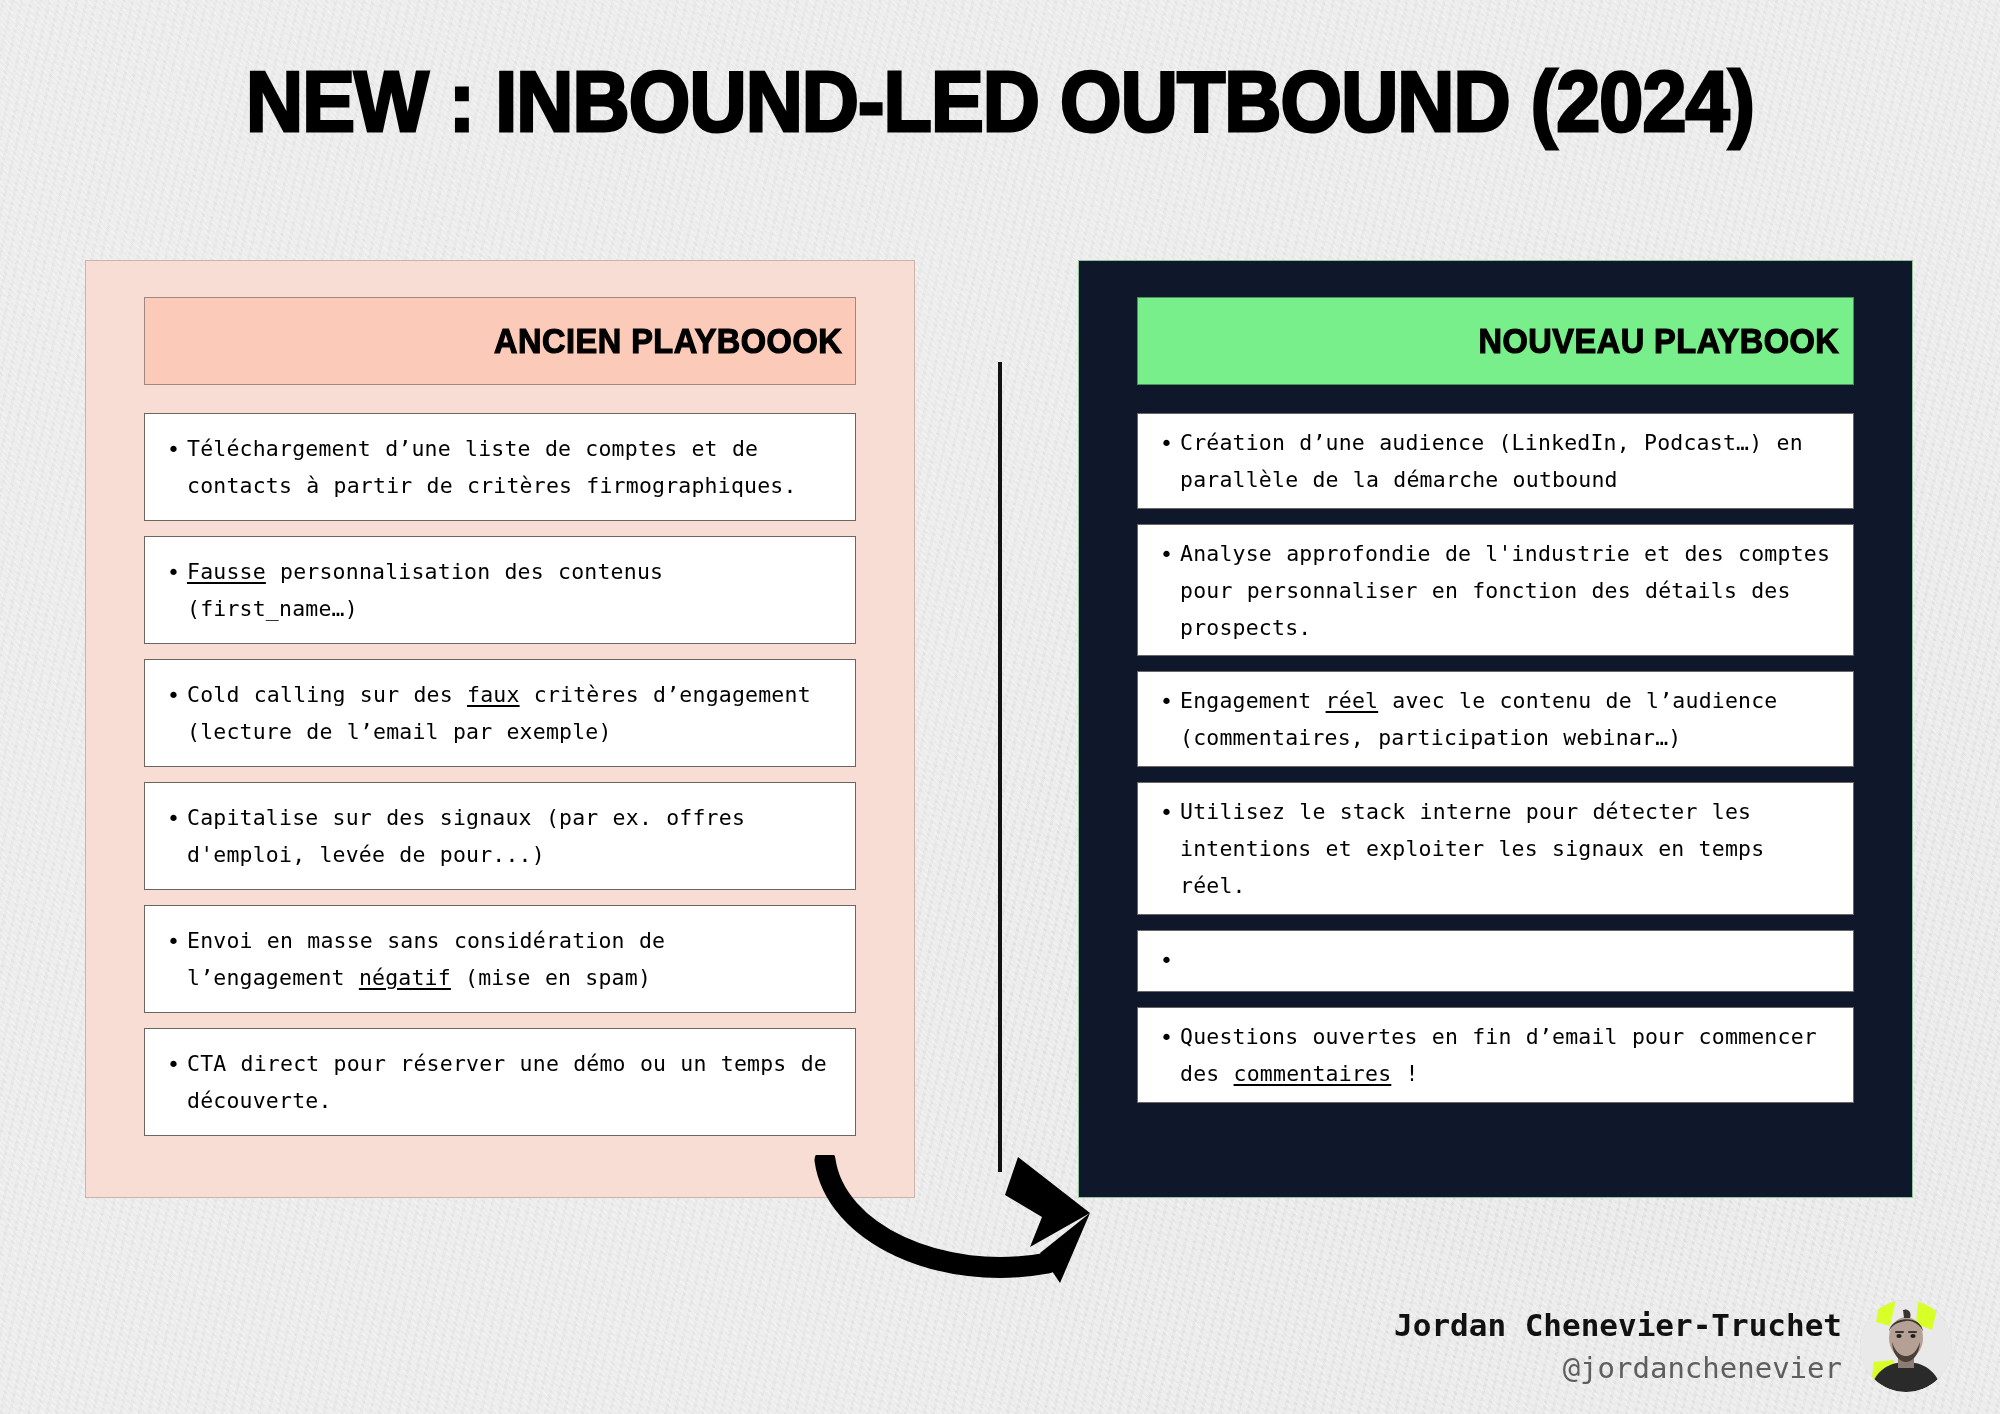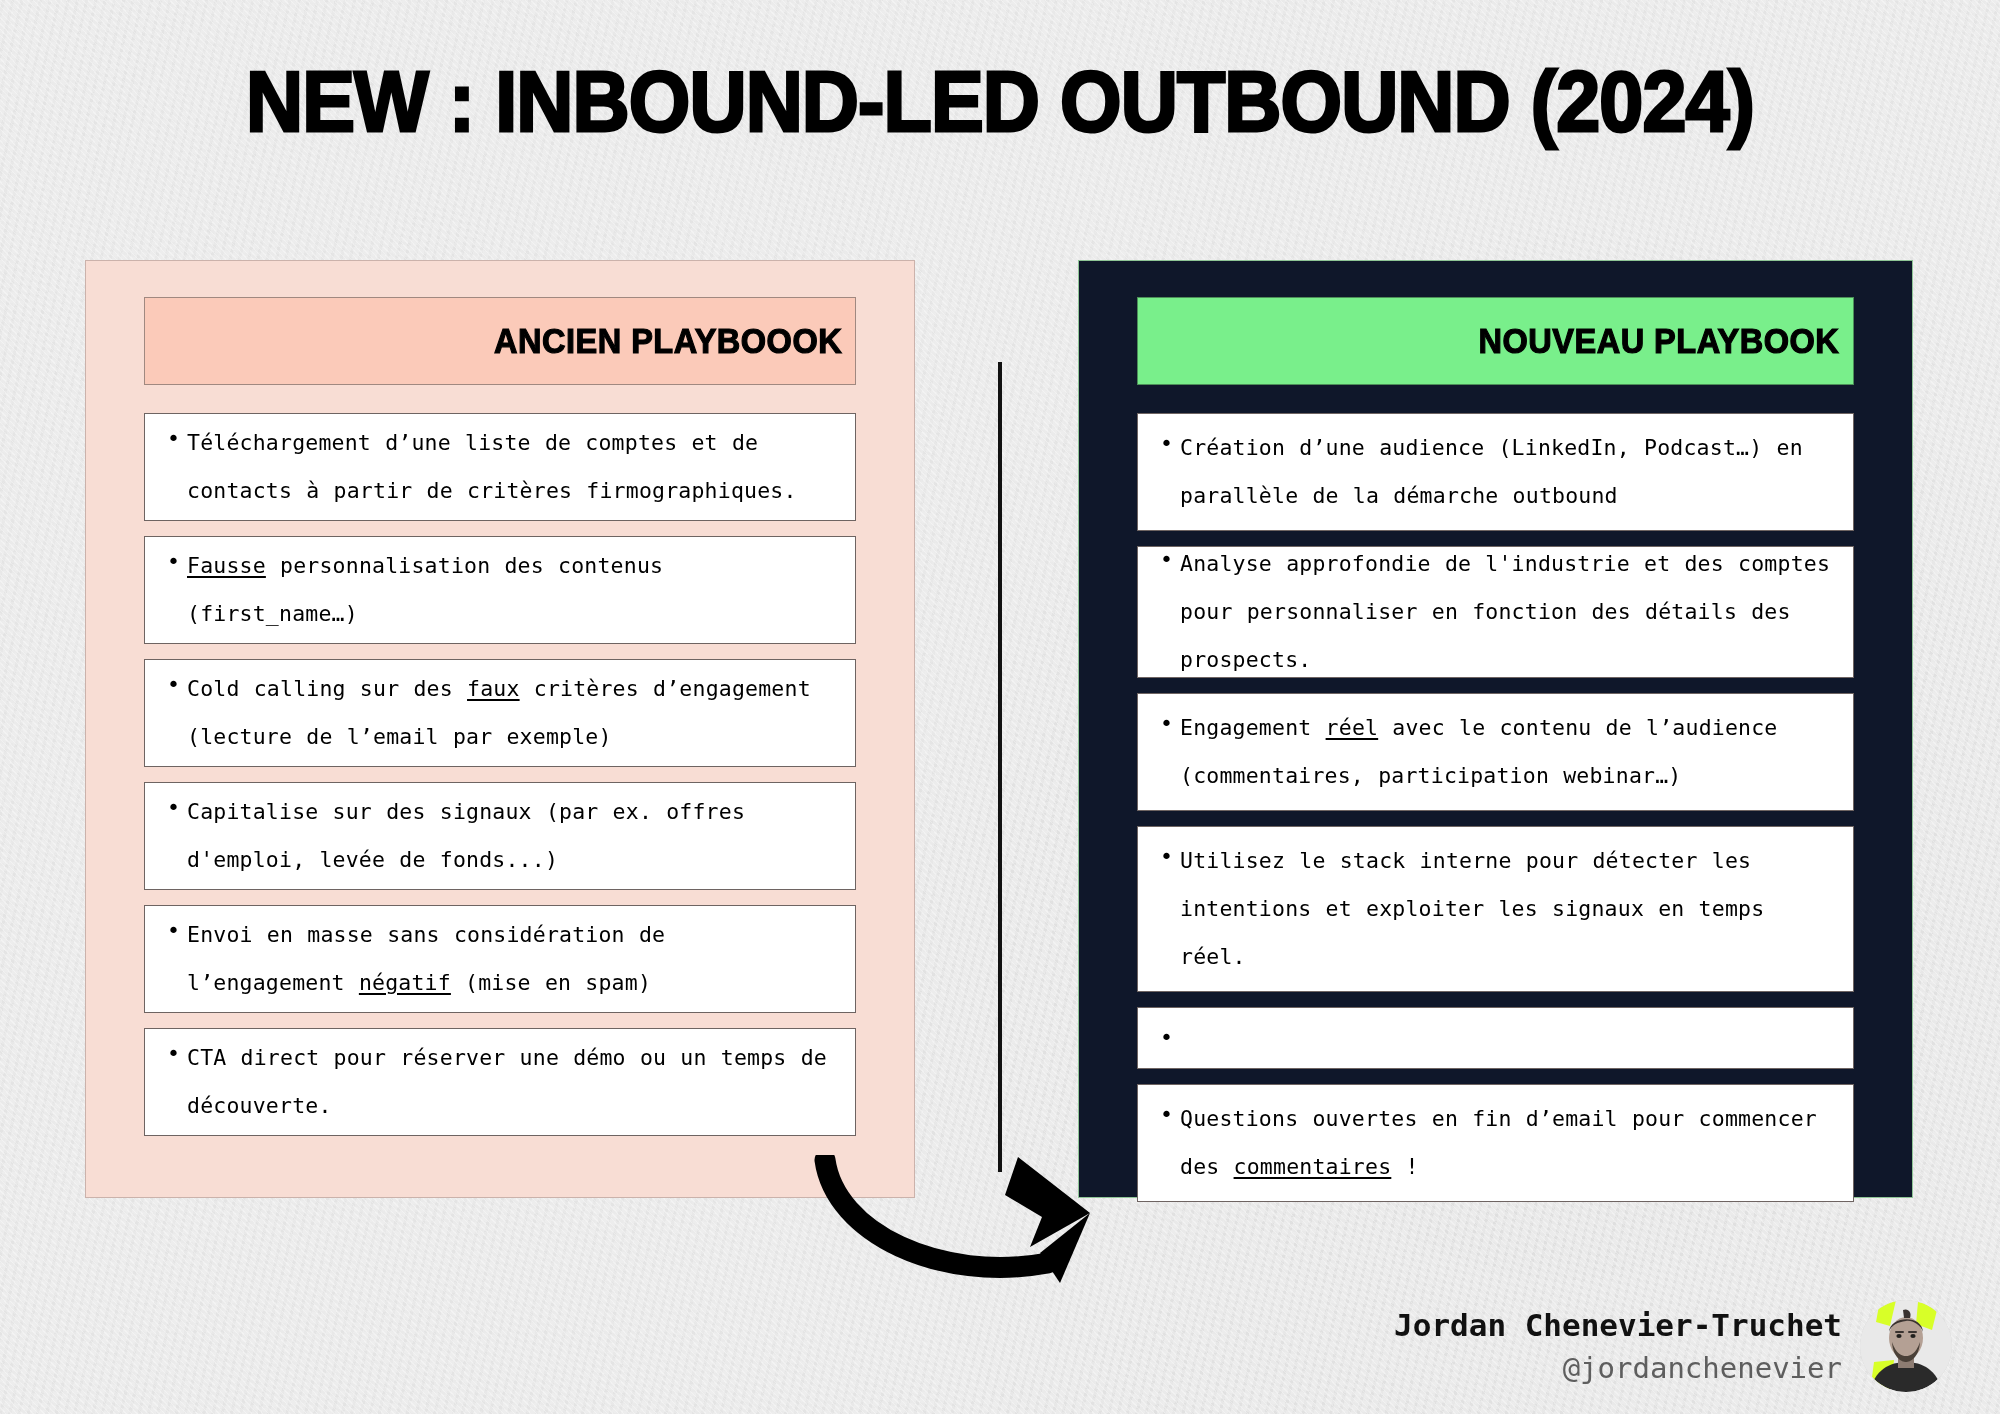--- a/index.html
+++ b/index.html
@@ -95,21 +95,21 @@
     font-size:22px;
     line-height:40px;
     color:#000;
     text-align:left;
     font-family:"DejaVu Sans", sans-serif;
   }
   .card-text{
     flex:1 1 auto;
     font-family:"DejaVu Sans Mono", monospace;
     font-size:21.5px;
-    line-height:48px;
+    line-height:37px;
     color:#000;
     letter-spacing:.2px;
     word-spacing:1px;
   }
   .card-text u{ text-underline-offset:3px;}
 
   
   #panel-old .card.h2{ height:108px; }
   
   #panel-new .card.h3{ height:132px; }
@@ -194,21 +194,21 @@
         <span class="card-text">
           <span>Cold calling sur des </span><u>faux</u><span> critères d’engagement (lecture de l’email par exemple)</span>
         </span>
       </div>
     </div>
 
     <div class="card h2">
       <div class="card-body">
         <span class="bullet">•</span>
         <span class="card-text">
-          <span>Capitalise sur des signaux (par ex. offres d'emploi, levée de fonds...)</span><span></span>
+          <span>Capitalise sur des signaux (par ex. offres d'emploi, levée de pour...)</span><span></span>
         </span>
       </div>
     </div>
 
     <div class="card h2">
       <div class="card-body">
         <span class="bullet">•</span>
         <span class="card-text">
           <span>Envoi en masse sans considération de l’engagement </span><u>négatif</u><span> (mise en spam)</span>
         </span>

